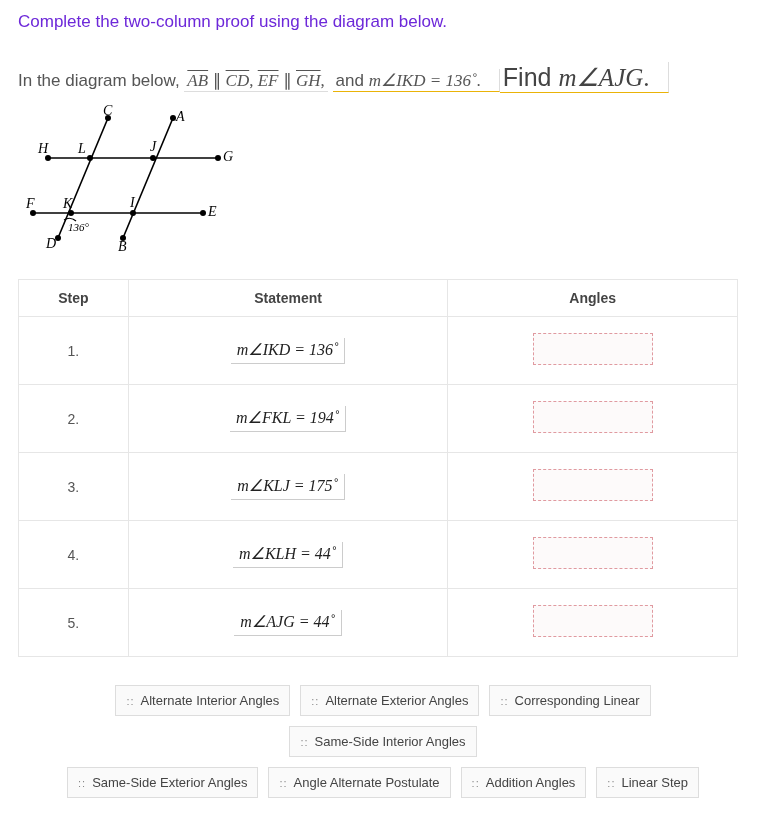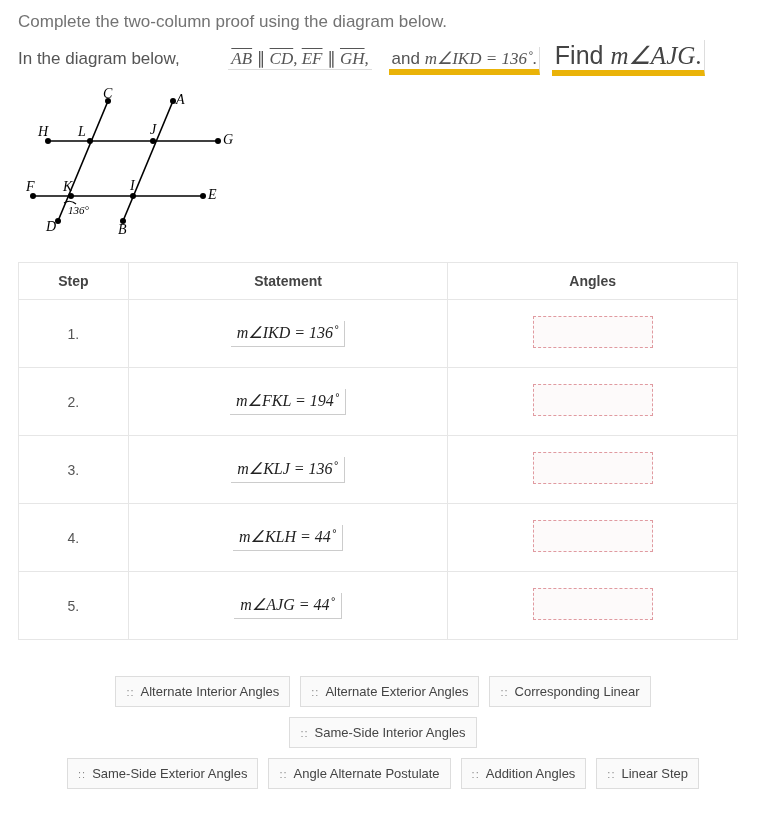--- a/index.html
+++ b/index.html
@@ -6,54 +6,52 @@
   body {
     margin: 0;
     font-family: -apple-system, BlinkMacSystemFont, "Segoe UI", Arial, sans-serif;
     background: #fff;
     color: #555;
     width: 766px;
     padding: 12px 18px;
   }
   .instructions {
     font-size: 17px;
-    color: #737373;
-    margin-bottom: 8px;
+    color: #6d28d9;
+    margin-bottom: 30px;
   }
   .prompt-line {
     font-size: 17px;
     color: #555;
     margin-bottom: 10px;
   }
   .math { font-family: "Times New Roman", serif; font-style: italic; }
   .mathup { font-family: "Times New Roman", serif; font-style: normal; }
   .overline { text-decoration: overline; font-style: italic; font-family: "Times New Roman", serif; }
   .boxed {
     border: 1px solid #ddd;
     border-top: none;
     border-left: none;
     border-right: none;
     padding: 1px 3px 0 3px;
     display: inline-block;
     font-size: 17px;
-    margin-left: 44px;
   }
   .boxed-left {
     border-right: 1px solid #ddd;
-    border-bottom: 6px solid #eab308;
-    padding: 1px 2px 0 3px;
-    display: inline-block;
-    margin-left: 12px;
+    border-bottom: 1px solid #eab308;
+    padding: 1px 18px 0 3px;
+    display: inline-block;
   }
   .find-text { font-size: 25px; color: #444; }
   svg.diagram { display:block; margin: 8px 0 16px 0; }
   table.proof {
     border-collapse: collapse;
     width: 720px;
-    margin-bottom: 36px;
+    margin-bottom: 28px;
   }
   table.proof th, table.proof td {
     border: 1px solid #e6e6e6;
     padding: 16px 10px;
     text-align: center;
     font-size: 14px;
     color: #555;
   }
   table.proof th { font-weight: 600; background:#fff; color:#444; padding:10px 10px; }
   .step-col { width: 110px; }
@@ -176,21 +174,21 @@
       <td><span class="stmt-box"><span class="math">m∠IKD = 136˚</span></span></td>
       <td><span class="drop-target"></span></td>
     </tr>
     <tr>
       <td>2.</td>
       <td><span class="stmt-box"><span class="math">m∠FKL = 194˚</span></span></td>
       <td><span class="drop-target"></span></td>
     </tr>
     <tr>
       <td>3.</td>
-      <td><span class="stmt-box"><span class="math">m∠KLJ = 136˚</span></span></td>
+      <td><span class="stmt-box"><span class="math">m∠KLJ = 175˚</span></span></td>
       <td><span class="drop-target"></span></td>
     </tr>
     <tr>
       <td>4.</td>
       <td><span class="stmt-box"><span class="math">m∠KLH = 44˚</span></span></td>
       <td><span class="drop-target"></span></td>
     </tr>
     <tr>
       <td>5.</td>
       <td><span class="stmt-box"><span class="math">m∠AJG = 44˚</span></span></td>

